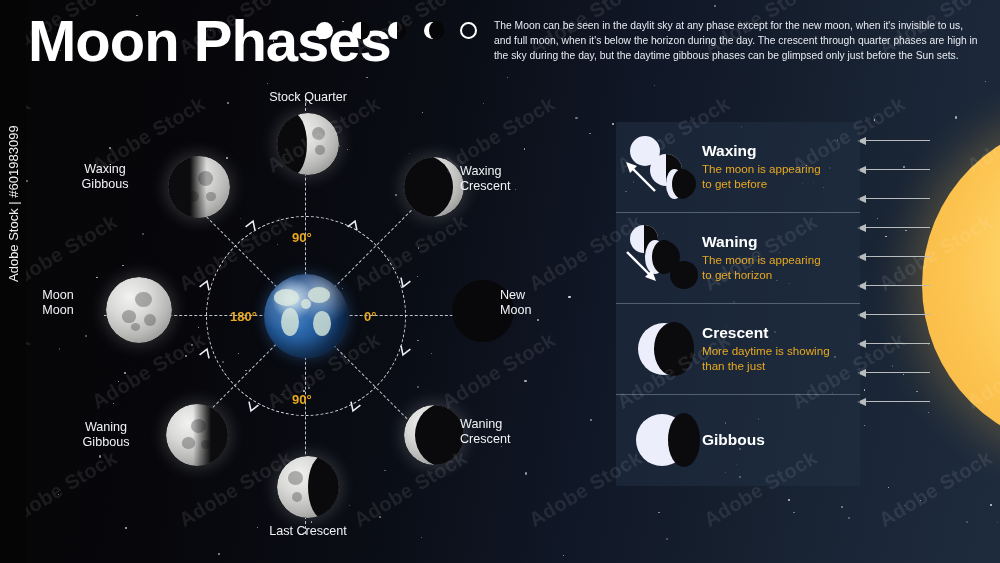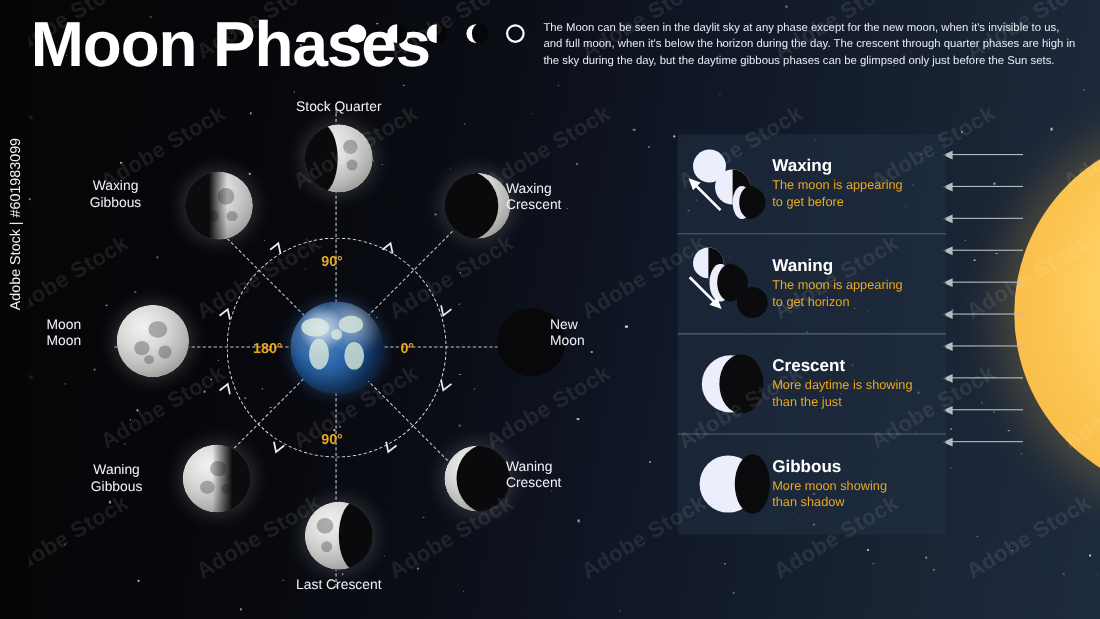--- a/index.html
+++ b/index.html
@@ -607,24 +607,20 @@
         </div>
       </div>
     </div>
 
     <div class="legend-row">
       <div class="legend-icon">
         <span class="lm lm-gibbL" style="left:20px; top:19px; width:52px; height:52px;"></span>
       </div>
       <div class="legend-text">
         <div class="legend-title">Gibbous</div>
-        <div class="legend-desc">
-          <span>More moon showing</span><br>
-          <span>than shadow</span>
-        </div>
       </div>
     </div>
 
   </div>
 
   <div id="wm-layer">
       <div class="wm" style="left: 0px; top: 40px;">Adobe Stock</div>
       <div class="wm" style="left: 175px; top: 40px;">Adobe Stock</div>
       <div class="wm" style="left: 350px; top: 40px;">Adobe Stock</div>
       <div class="wm" style="left: 525px; top: 40px;">Adobe Stock</div>

